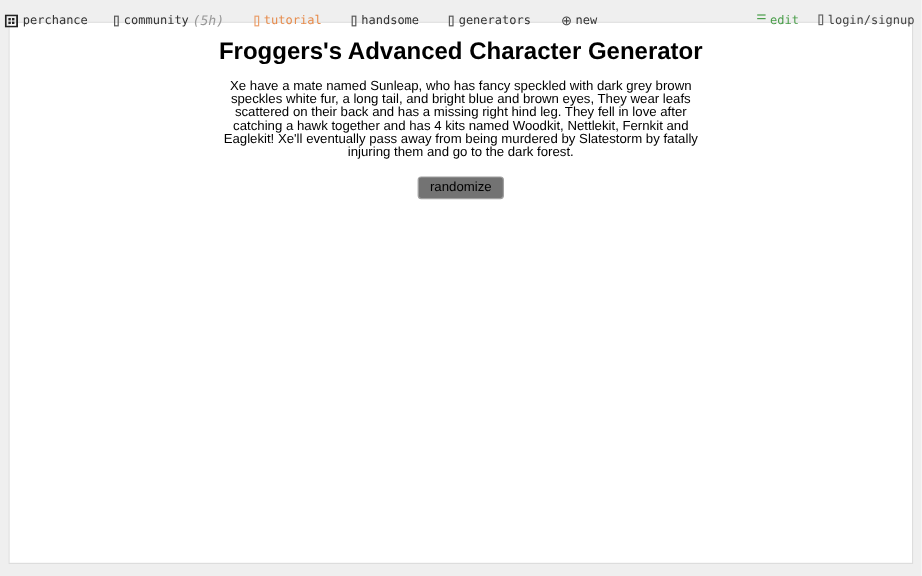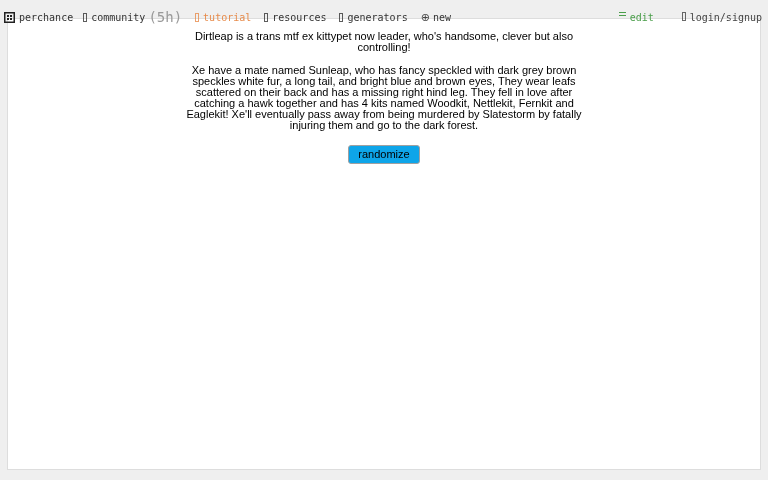--- a/index.html
+++ b/index.html
@@ -17,35 +17,35 @@
     height: 18px;
     display: flex;
     align-items: center;
     padding: 16px 6px 0 4px;
     font-family: "DejaVu Sans Mono", monospace;
     font-size: 10px;
     color: #333;
     white-space: nowrap;
   }
   .topbar a { text-decoration: none; color: #333; cursor: pointer; }
-  .nav-item { display: inline-flex; align-items: center; margin-right: 13px; }
+  .nav-item { display: inline-flex; align-items: center; margin-right: 13px; margin-left: 12px; }
   .brand { margin-right: 10px; color: #222; }
   .logo { display: inline-flex; margin-right: 4px; }
   .tofu {
     display: inline-block;
     width: 4px; height: 9px;
     border: 1px solid currentColor;
     opacity: .8;
     margin-right: 4px;
   }
-  .count { font-size: 14px; color: #999; margin-left: 3px; }
+  .count { font-size: 11px; color: #999; margin-left: 3px; font-style: italic; }
   .orange { color: #e78b4b !important; }
   .glyph-icon { font-family: "DejaVu Sans", sans-serif; font-size: 11px; margin-right: 3px; color: #444; }
   .topbar-right { margin-left: auto; display: inline-flex; align-items: center; }
-  .edit-link { color: #4a9e4a !important; margin-right: 28px; display: inline-flex; }
+  .edit-link { color: #4a9e4a !important; margin-right: 16px; display: inline-flex; }
   .edit-icon {
     display: inline-block;
     width: 7px; height: 4px;
     border-top: 1px solid #4a9e4a;
     border-bottom: 1px solid #4a9e4a;
     margin-right: 4px;
   }
   .login-link { color: #444 !important; display: inline-flex; align-items: flex-start; }
 
   
@@ -65,21 +65,21 @@
   .gen-text p {
     font-size: 11px;
     line-height: 1.0;
     max-width: 412px;
     margin: 12px auto;
   }
   .randomize-btn {
     font-family: "Liberation Sans", sans-serif;
     font-size: 11px;
     color: #000;
-    background: #0ea5e9;
+    background: #737373;
     border: 1px solid #a0a0a0;
     border-radius: 3px;
     padding: 2px 9px 3px 9px;
     margin-top: 2px;
     cursor: pointer;
   }
 </style>
 </head>
 <body>
 
@@ -101,21 +101,21 @@
     <span class="count">(5h)</span>
   </a>
 
   <a class="nav-item orange">
     <span class="tofu"></span>
     <span>tutorial</span>
   </a>
 
   <a class="nav-item">
     <span class="tofu"></span>
-    <span>resources</span>
+    <span>handsome</span>
   </a>
 
   <a class="nav-item">
     <span class="tofu"></span>
     <span>generators</span>
   </a>
 
   <a class="nav-item">
     <span class="glyph-icon">⊕</span>
     <span>new</span>
@@ -127,20 +127,20 @@
       <span>edit</span>
     </a>
     <a class="login-link">
       <span class="tofu"></span>
       <span>login/signup</span>
     </a>
   </span>
 </div>
 
 <div class="panel">
+  <h1 class="title">Froggers's Advanced Character Generator</h1>
 
   <div class="gen-text">
-    <p>Dirtleap is a trans mtf ex kittypet now leader, who's handsome, clever but also controlling!</p>
     <p>Xe have a mate named Sunleap, who has fancy speckled with dark grey brown speckles white fur, a long tail, and bright blue and brown eyes, They wear leafs scattered on their back and has a missing right hind leg. They fell in love after catching a hawk together and has 4 kits named Woodkit, Nettlekit, Fernkit and Eaglekit! Xe'll eventually pass away from being murdered by Slatestorm by fatally injuring them and go to the dark forest.</p>
   </div>
 
   <button class="randomize-btn">randomize</button>
 </div>
 
 </body></html>

